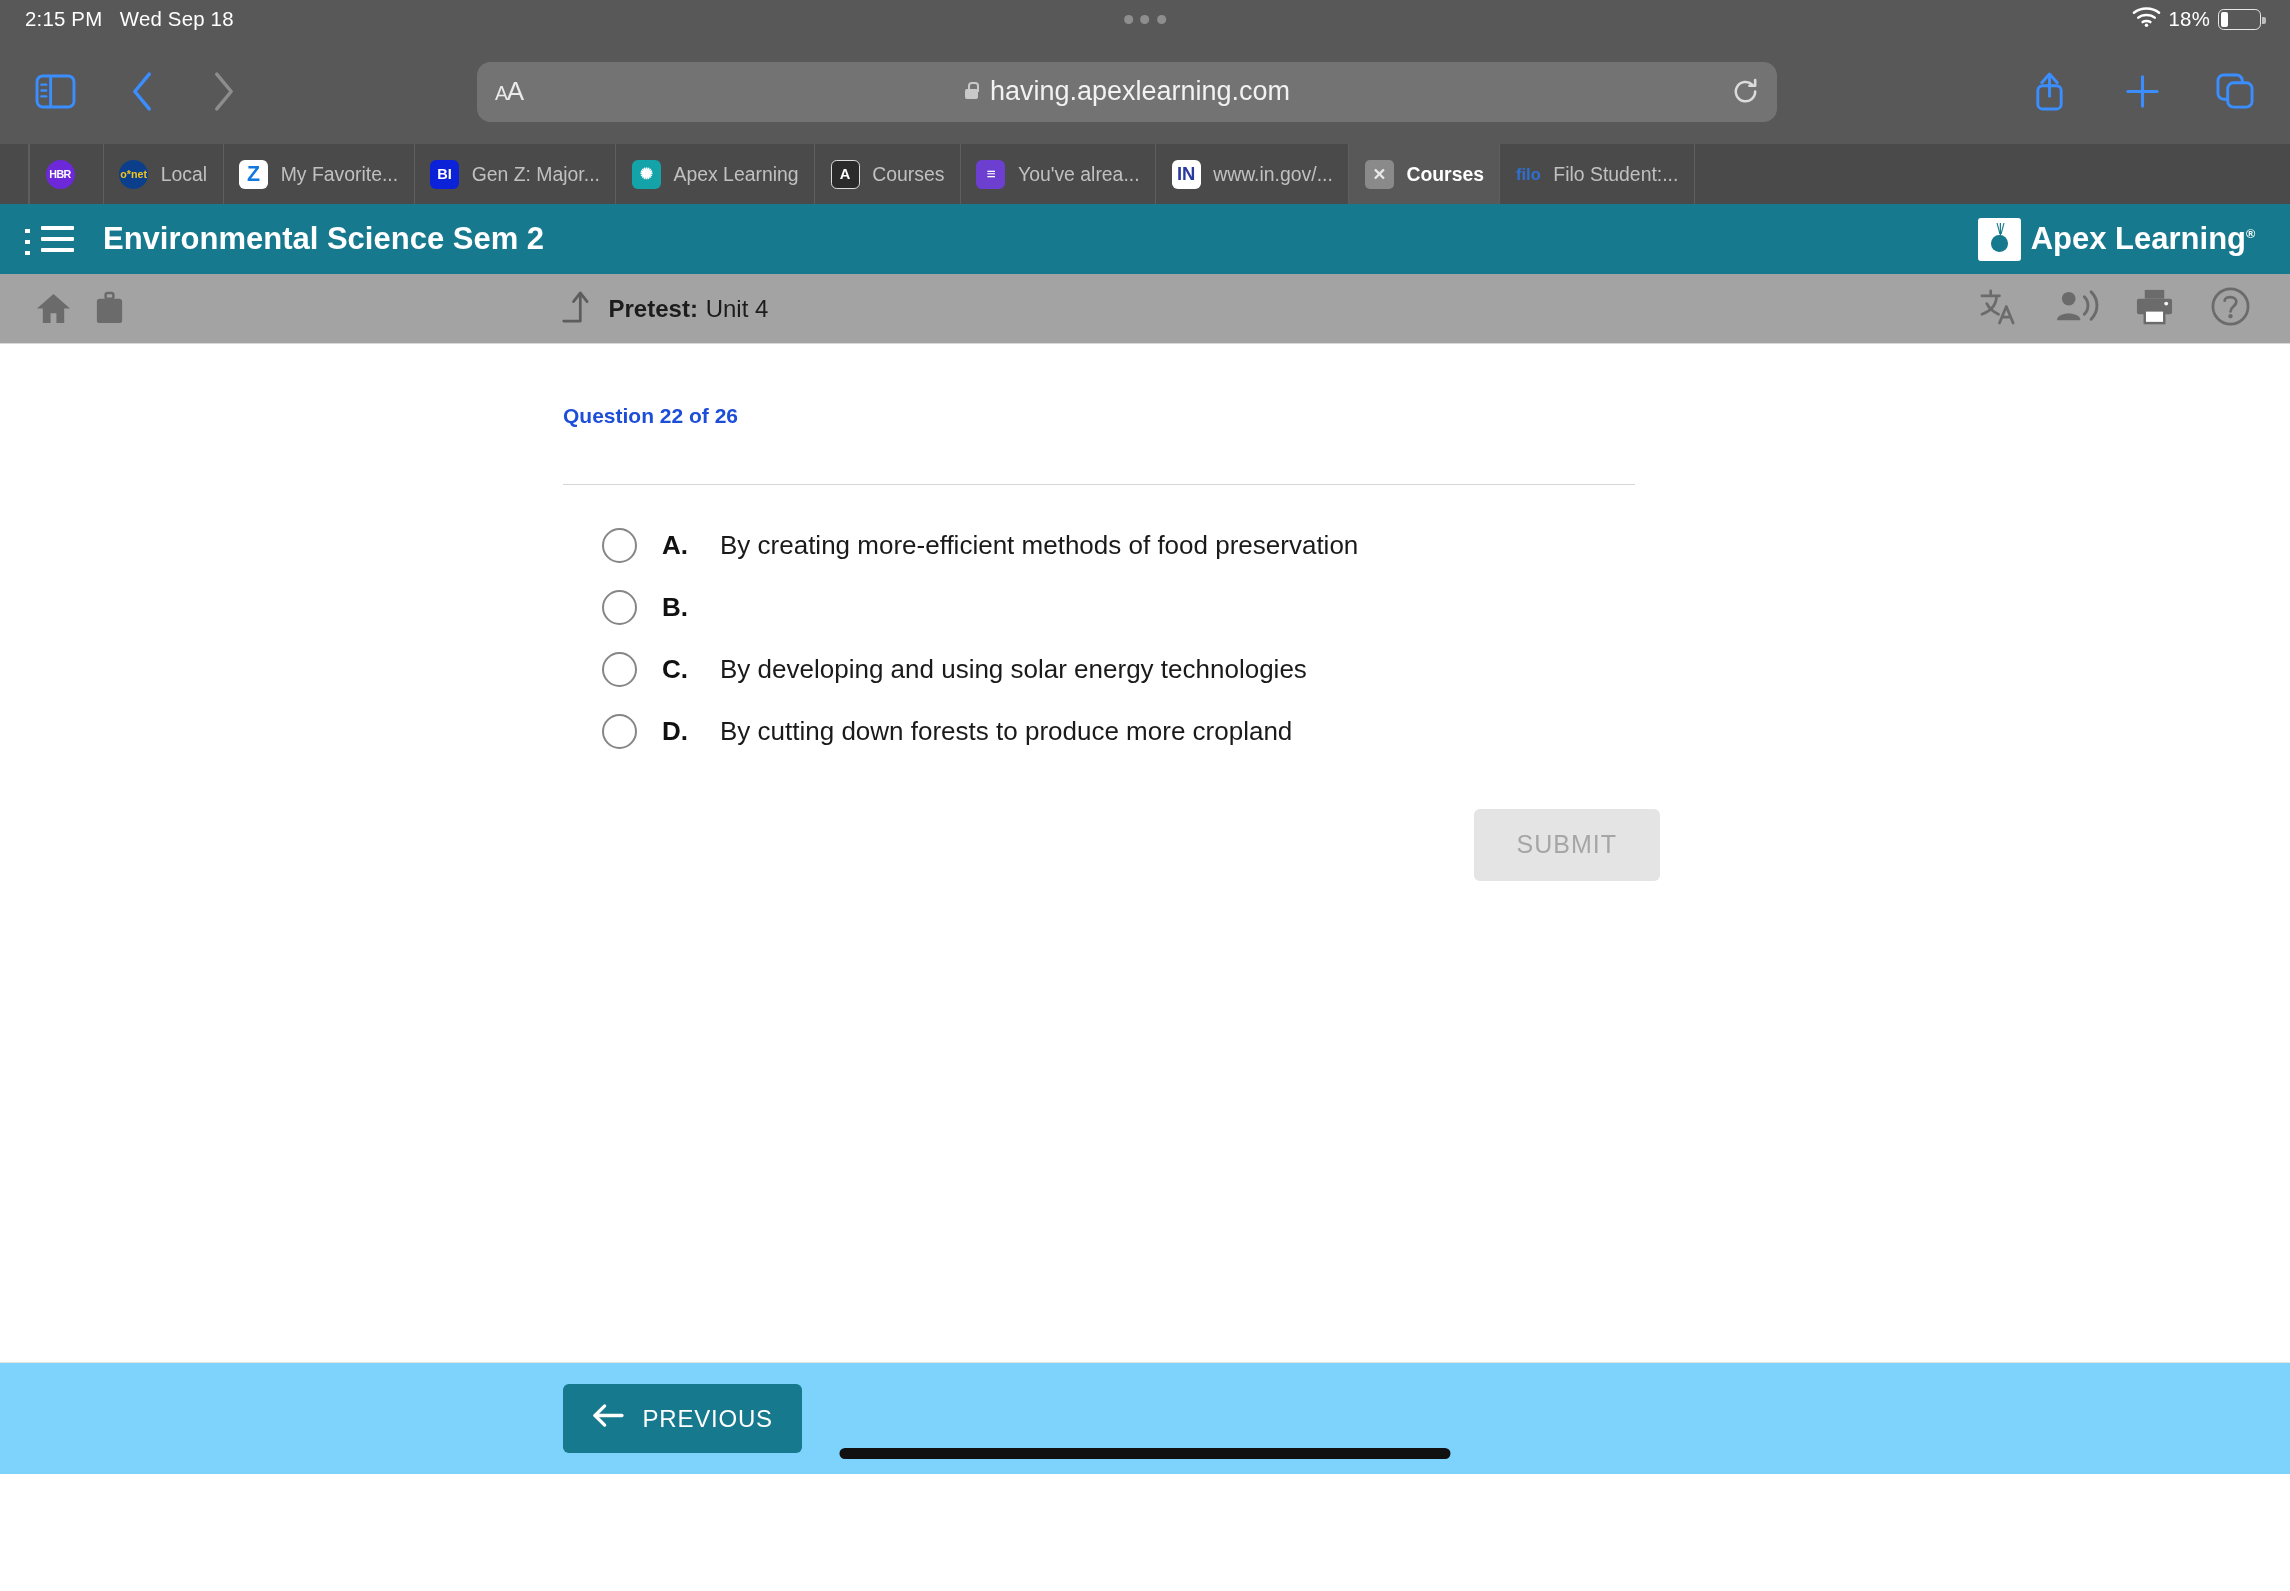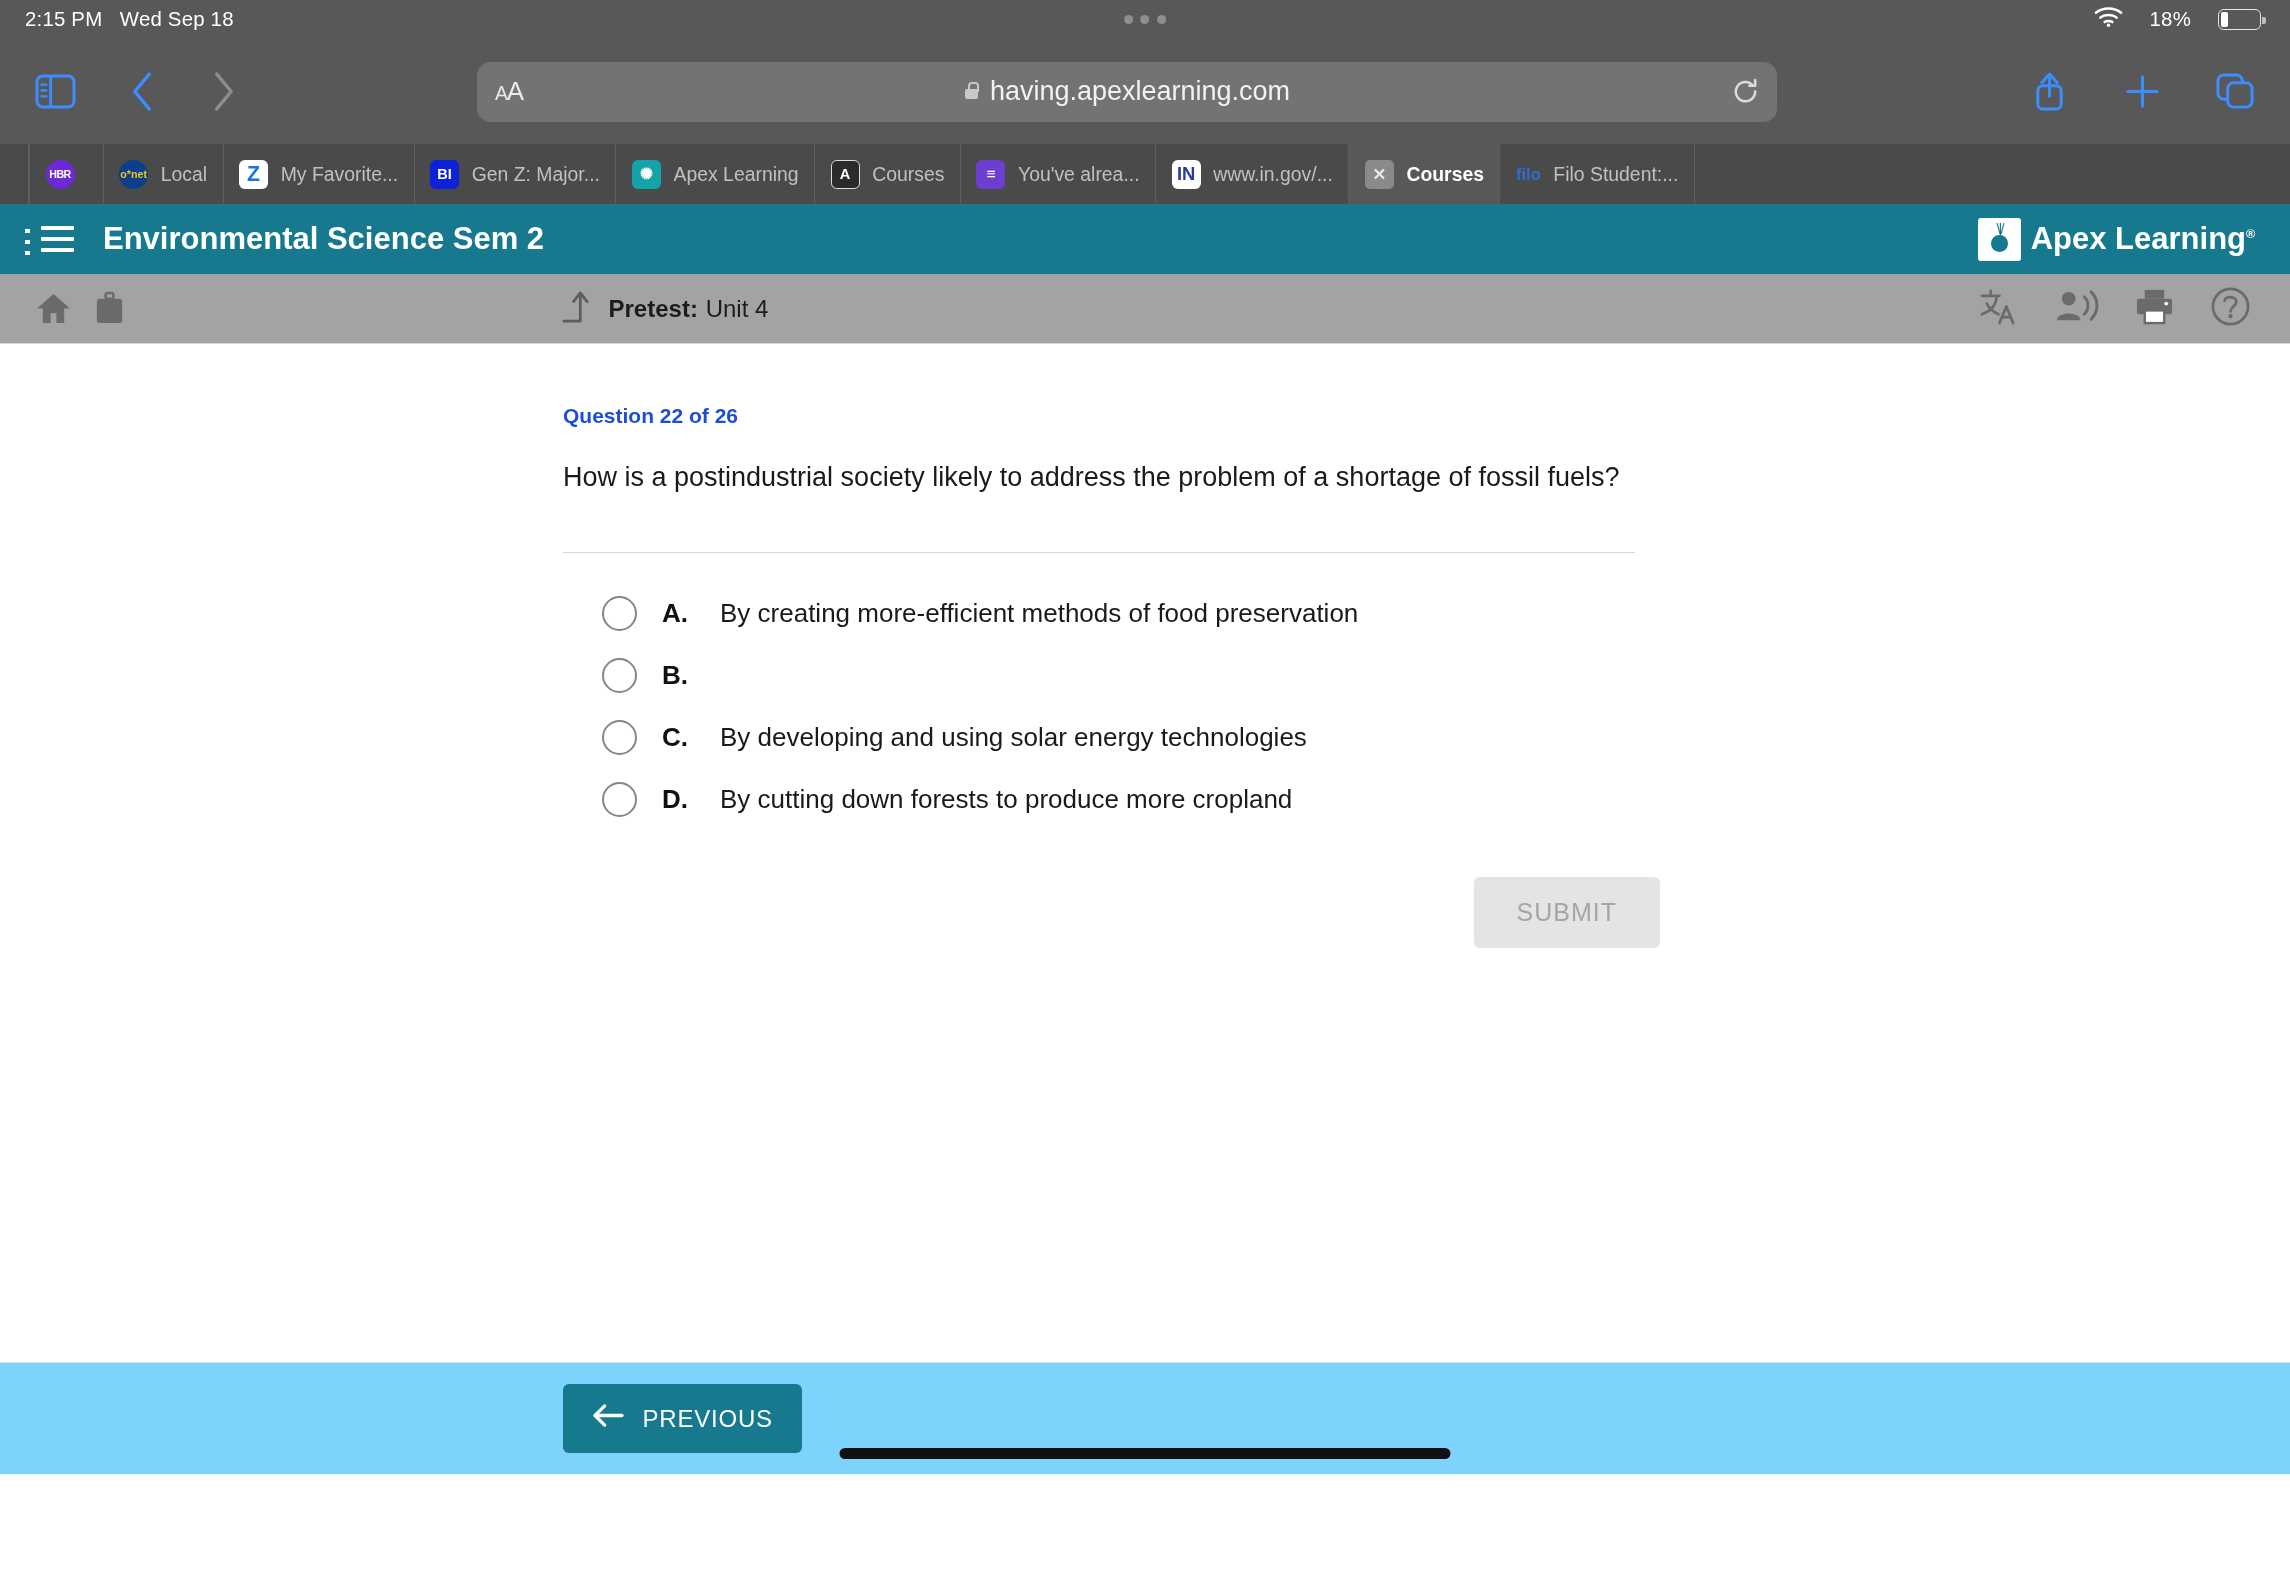--- a/index.html
+++ b/index.html
@@ -14,21 +14,21 @@
   .status-bar{
     height:39px; background:#585858; color:#fff;
     display:flex; align-items:center; position:relative;
     font-size:20.4px; letter-spacing:0.2px;
   }
   .sb-left{ display:flex; align-items:center; gap:17.5px; padding-left:25px; }
   .sb-time{ font-weight:500; }
   .sb-date{ font-weight:500; }
   .sb-center{ position:absolute; left:50%; transform:translateX(-50%); display:flex; gap:7.8px; }
   .sb-dot{ width:8.7px; height:8.7px; border-radius:50%; background:#8e8e8e; }
-  .sb-right{ margin-left:auto; display:flex; align-items:center; gap:27px; padding-right:29px; }
+  .sb-right{ margin-left:auto; display:flex; align-items:center; gap:8px; padding-right:29px; }
   .sb-batt-pct{ font-size:20.4px; font-weight:500; }
   .batt{
     width:43px; height:21.3px; border:1.9px solid #e8e8e8; border-radius:5.8px;
     position:relative; display:flex; align-items:center; padding:1.9px;
   }
   .batt:after{
     content:""; position:absolute; right:-5.8px; top:6.8px; width:3.9px; height:7.8px;
     background:#bdbdbd; border-radius:0 1.9px 1.9px 0;
   }
   .batt-fill{ width:18%; height:100%; background:#fff; border-radius:1.9px; }
@@ -403,21 +403,20 @@
         <path d="M15 15 C15 10, 27 10, 27 16 C27 21, 21 21, 21 26" stroke="#6b6b6b" stroke-width="2.8" stroke-linecap="round" fill="none"></path>
         <circle cx="21" cy="31" r="2.2" fill="#6b6b6b"></circle>
       </svg>
     </span>
   </div>
 </div>
 
 <div class="content">
   <div class="q-wrap">
     <div class="q-title">Question 22 of 26</div>
-    <div class="q-body">How is a postindustrial society likely to address the problem of a shortage of fossil fuels?</div>
     <div class="divider"></div>
 
     <div class="options">
       <div class="option">
         <span class="radio"></span>
         <span class="opt-letter">A.</span>
         <span class="opt-text">By creating more-efficient methods of food preservation</span>
       </div>
       <div class="option">
         <span class="radio"></span>

